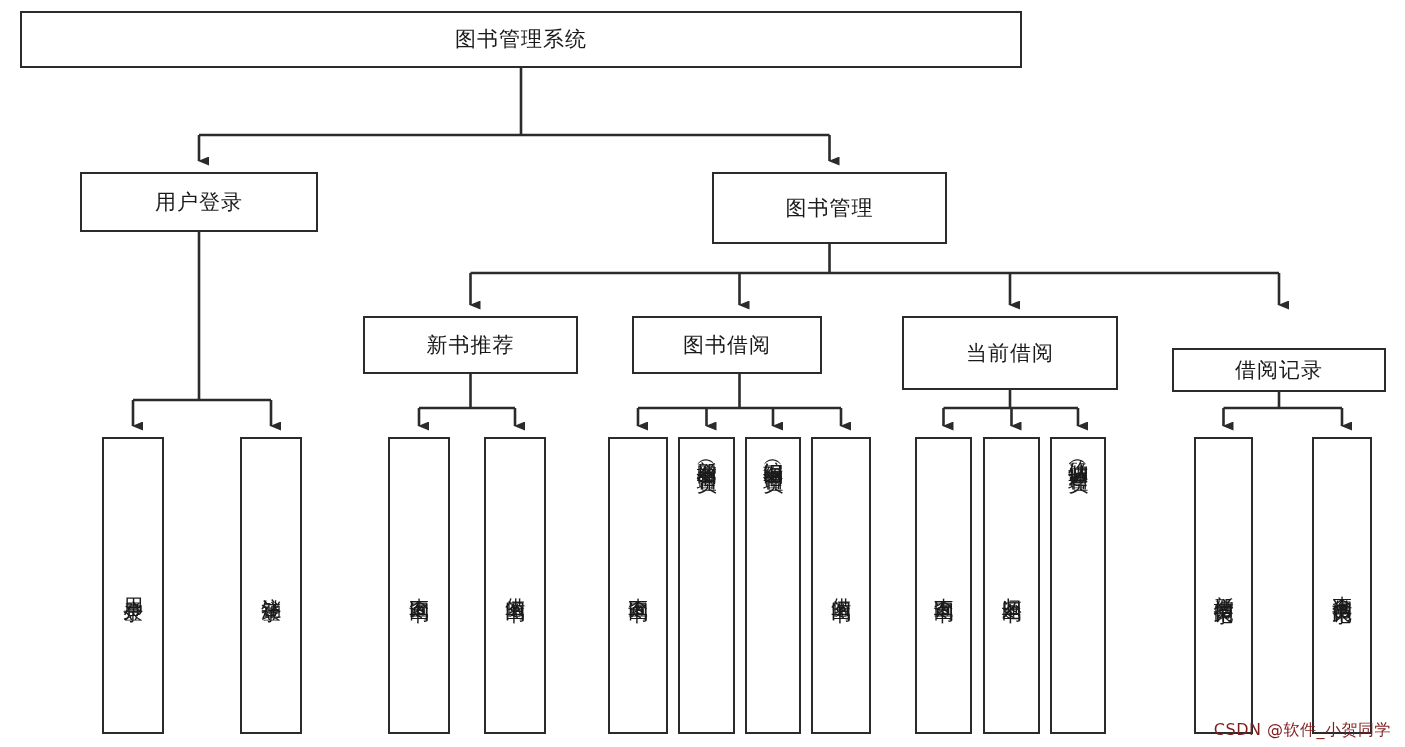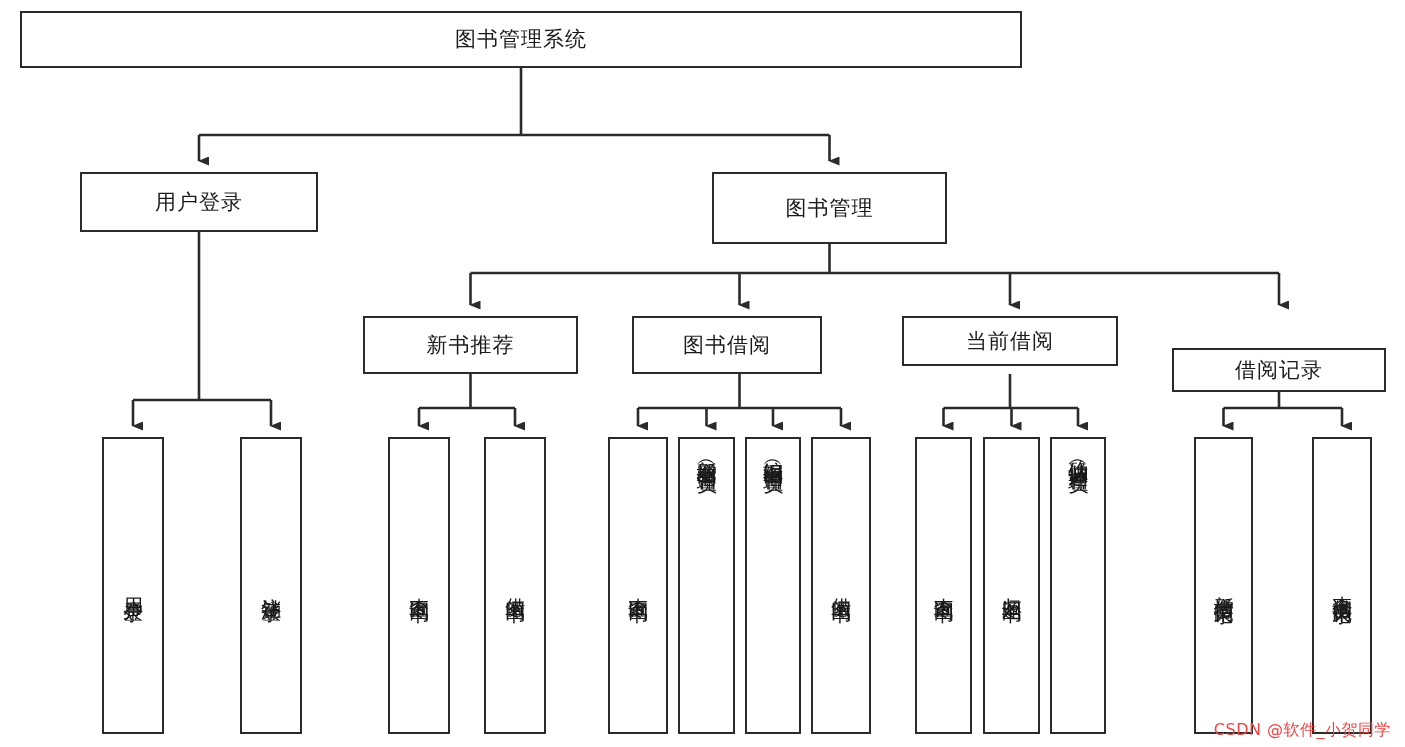--- a/index.html
+++ b/index.html
@@ -46,21 +46,21 @@
     justify-content:center;
     padding-top:6px;
     overflow:hidden;
   }
   .leaf-box.center-text{align-items:center;padding-top:0;}
   #edges{position:absolute;left:0;top:0;width:1405px;height:747px;pointer-events:none;}
   #watermark{
     position:absolute;
     right:14px;bottom:6px;
     font-size:16px;
-    color:#ef4444;
+    color:#7f1d1d;
     letter-spacing:0.5px;
     white-space:nowrap;
   }
 </style>
 </head>
 <body>
 
 <div id="diagram-root">
 
   <svg id="edges" viewBox="0 0 1405 747" xmlns="http://www.w3.org/2000/svg">
@@ -116,21 +116,21 @@
   <div class="node-box" style="left: 712px; top: 172px; width: 235px; height: 72px;">
     <span class="node-label-h">图书管理</span>
   </div>
 
   <div class="node-box" style="left: 363px; top: 316px; width: 215px; height: 58px;">
     <span class="node-label-h">新书推荐</span>
   </div>
   <div class="node-box" style="left: 632px; top: 316px; width: 190px; height: 58px;">
     <span class="node-label-h">图书借阅</span>
   </div>
-  <div class="node-box" style="left: 902px; top: 316px; width: 216px; height: 50px;">
+  <div class="node-box" style="left: 902px; top: 316px; width: 216px; height: 74px;">
     <span class="node-label-h">当前借阅</span>
   </div>
   <div class="node-box" style="left: 1172px; top: 316px; width: 214px; height: 44px; margin-top: 32px;">
     <span class="node-label-h">借阅记录</span>
   </div>
 
   <div class="leaf-box center-text" style="left: 102px; top: 437px; width: 62px; height: 297px;">
     <span class="node-label-v">用户登录</span>
   </div>
   <div class="leaf-box center-text" style="left: 240px; top: 437px; width: 62px; height: 297px;">

